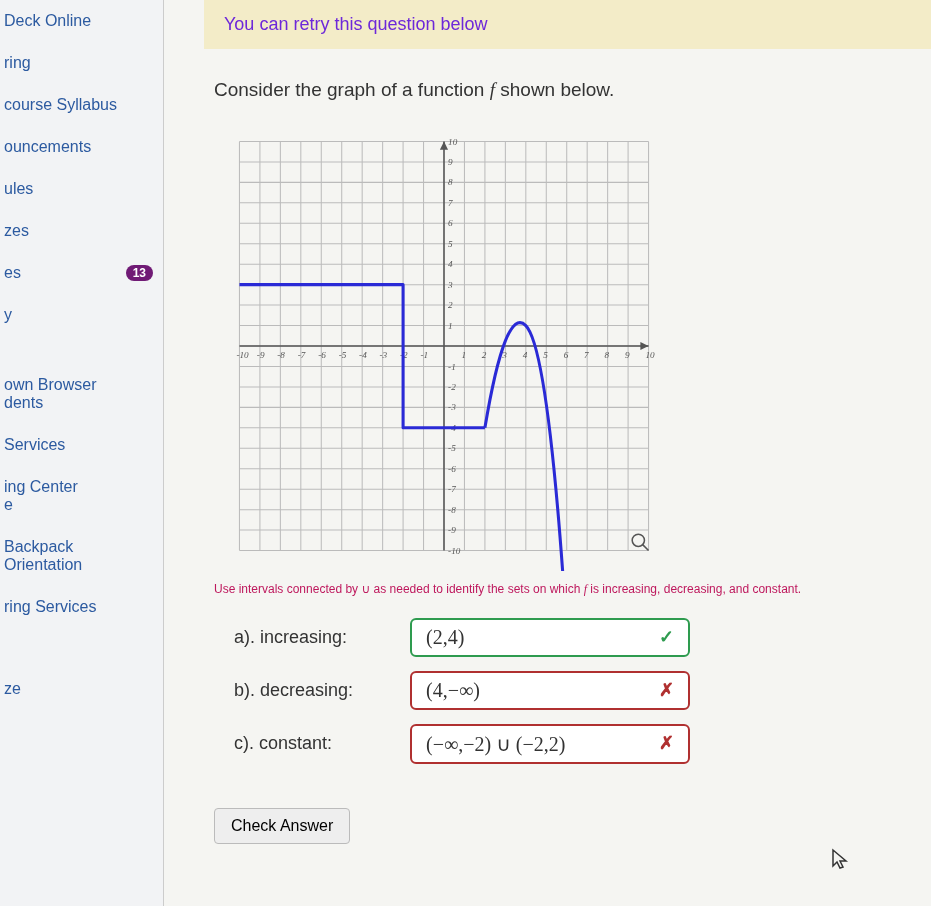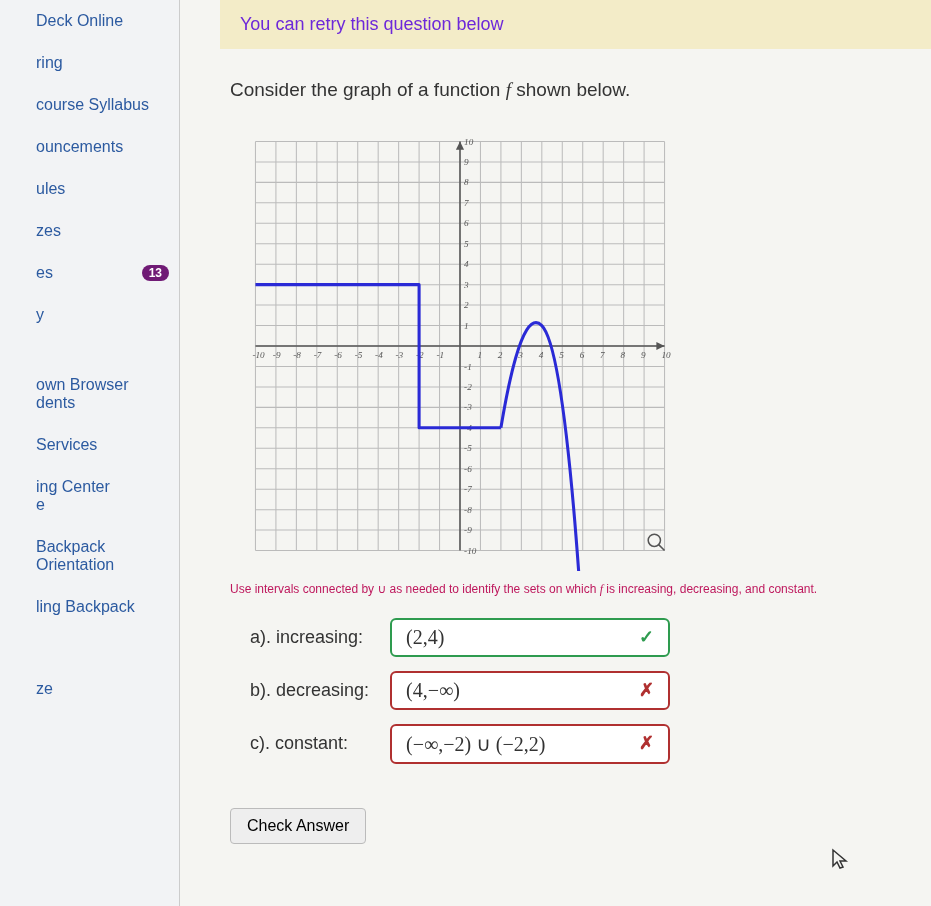--- a/index.html
+++ b/index.html
@@ -6,26 +6,25 @@
   body {
     font-family: -apple-system, BlinkMacSystemFont, "Segoe UI", Arial, sans-serif;
     background: #e8e9eb;
     width: 931px;
     height: 906px;
     overflow: hidden;
     display: flex;
     color: #333;
   }
   .sidebar {
-    width: 180px;
+    width: 164px;
     background: #f2f3f5;
     border-right: 1px solid #ccc;
     padding-top: 0;
     flex-shrink: 0;
-    padding-left: 32px;
   }
   .sidebar-item {
     padding: 12px 10px 12px 4px;
     color: #2c5aa0;
     font-size: 16px;
     cursor: pointer;
     display: flex;
     align-items: center;
     justify-content: space-between;
   }
@@ -68,20 +67,21 @@
     margin: 8px 0 20px 0;
     line-height: 1.4;
   }
   .instruction .fvar { font-style: italic; font-family: Georgia, serif;}
   .answers { margin-top: 10px; }
   .answer-row {
     display: flex;
     align-items: center;
     margin-bottom: 14px;
     font-size: 18px;
+    gap: 36px;
   }
   .answer-row .label {
     width: 160px;
     text-align: left;
     padding-left: 20px;
   }
   .answer-box {
     border: 2px solid #999;
     border-radius: 6px;
     padding: 6px 14px;
@@ -160,21 +160,21 @@
   <div class="sidebar-item" style="padding-top:0">
       <span>e</span>
     </div>
   <div class="sidebar-item" style="padding-bottom:0">
       <span>Backpack</span>
     </div>
   <div class="sidebar-item" style="padding-top:0">
       <span>Orientation</span>
     </div>
   <div class="sidebar-item">
-      <span>ling Backpack</span>
+      <span>ring Services</span>
     </div>
   <div style="height:40px"></div>
   <div class="sidebar-item">
       <span>ze</span>
     </div>
 </div>
 
 <div class="content">
   <div class="retry-banner">You can retry this question below</div>
 

